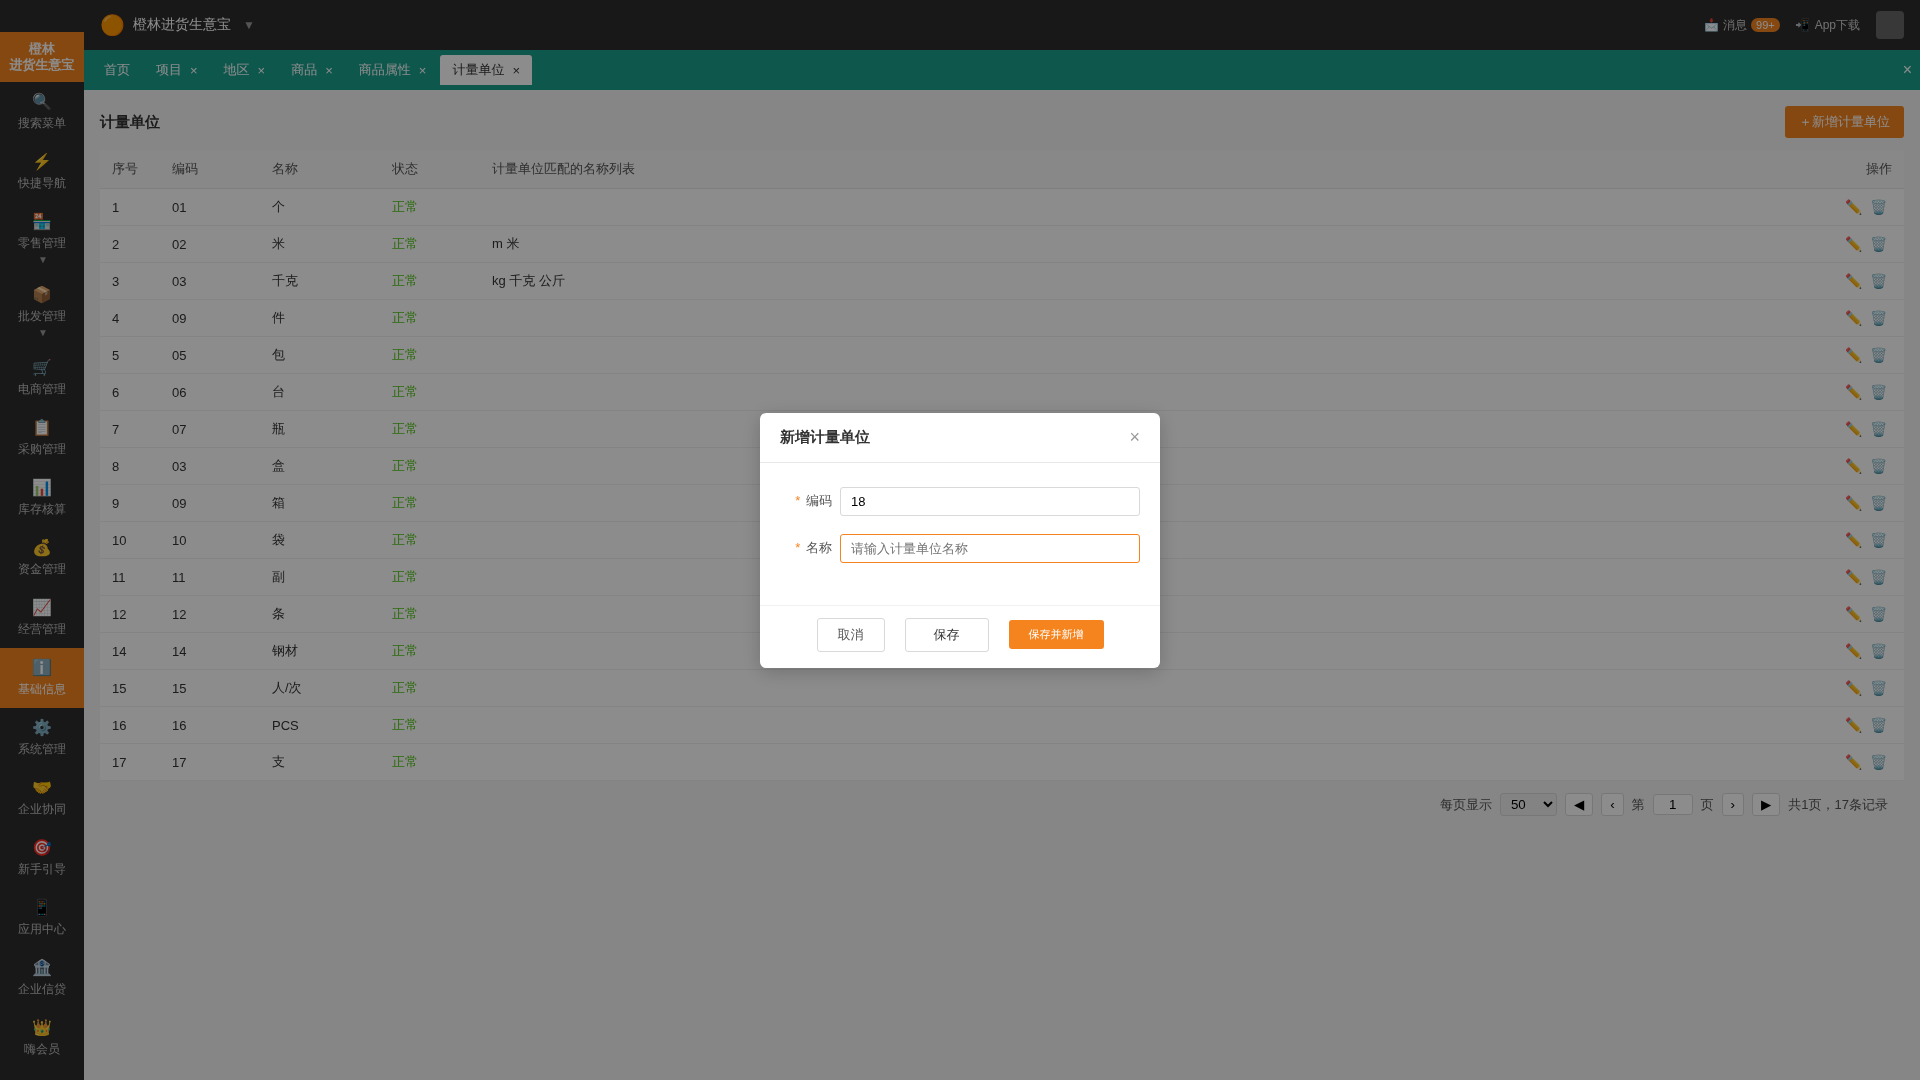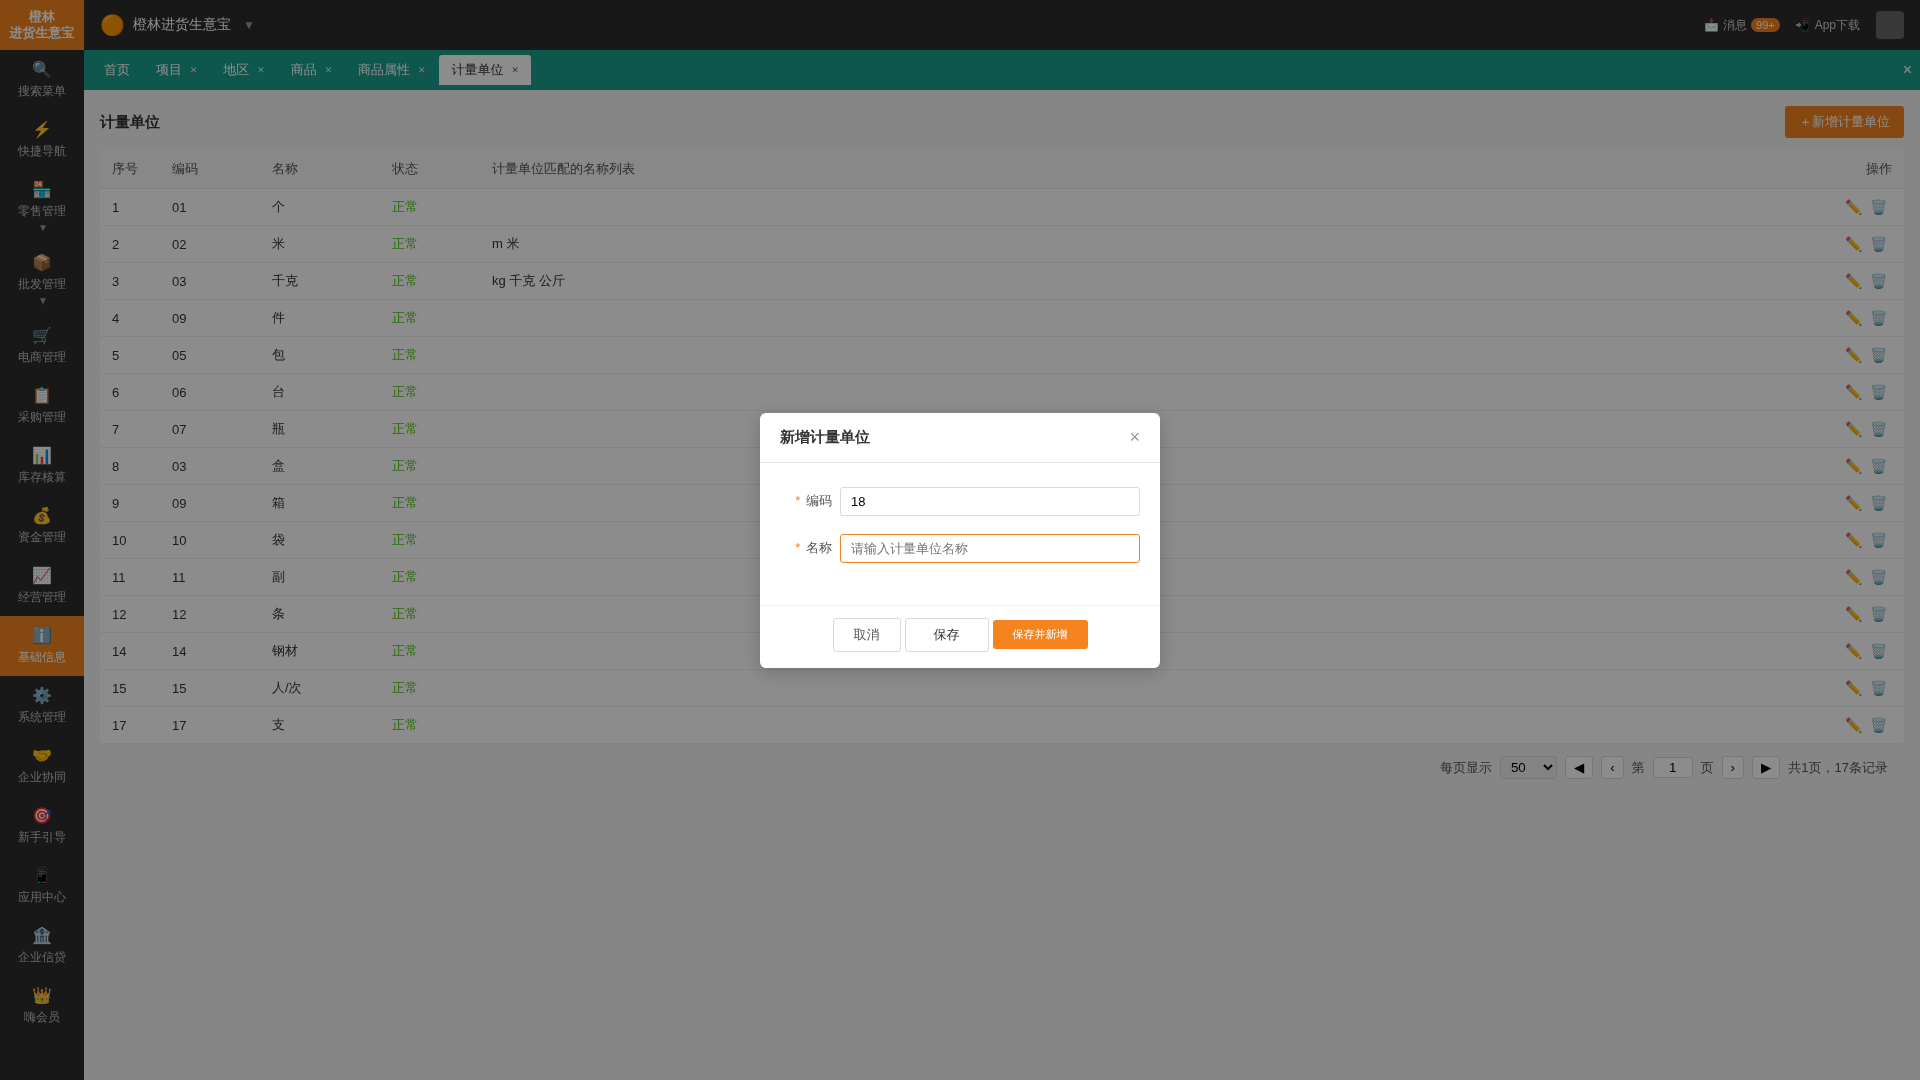--- a/index.html
+++ b/index.html
@@ -1,38 +1,38 @@
 <!DOCTYPE html>
 <html><head>
   <meta charset="utf-8">
   <style>
     * { margin: 0; padding: 0; box-sizing: border-box; }
     body { font-family: "Microsoft YaHei", "PingFang SC", sans-serif; font-size: 13px; background: #f0f2f5; width: 1920px; height: 1080px; overflow: hidden; display: flex; }
 
     
     .sidebar { width: 84px; background: #2d2d2d; height: 1080px; display: flex; flex-direction: column; align-items: center; flex-shrink: 0; }
-    .sidebar-logo { width: 84px; height: 50px; background: #f5841f; display: flex; align-items: center; justify-content: center; }
+    .sidebar-logo { width: 84px; height: 50px; background: #f5841f; display: flex; align-items: center; justify-content: center; margin-top: 32px; }
     .sidebar-logo-text { color: white; font-size: 13px; font-weight: bold; text-align: center; line-height: 1.2; }
     .sidebar-item { width: 100%; padding: 10px 4px; text-align: center; color: #bbb; font-size: 12px; cursor: pointer; display: flex; flex-direction: column; align-items: center; gap: 2px; }
     .sidebar-item.active { background: #f5841f; color: white; }
     .sidebar-item .item-icon { font-size: 16px; margin-bottom: 2px; }
 
     
     .main { flex: 1; display: flex; flex-direction: column; height: 1080px; overflow: hidden; }
 
     
     .topbar { height: 50px; background: #2d2d2d; display: flex; align-items: center; justify-content: space-between; padding: 0 16px; flex-shrink: 0; }
     .topbar-left { display: flex; align-items: center; gap: 8px; }
     .topbar-right { display: flex; align-items: center; gap: 16px; color: #ccc; font-size: 12px; }
     .topbar-badge { background: #f5841f; color: white; border-radius: 10px; padding: 1px 5px; font-size: 11px; }
     .topbar-avatar { width: 28px; height: 28px; background: #666; border-radius: 4px; }
 
     
     .tabbar { height: 40px; background: #1a9e8c; display: flex; align-items: center; padding: 0 8px; gap: 2px; flex-shrink: 0; }
-    .tab { padding: 6px 12px; color: white; font-size: 13px; cursor: pointer; display: flex; align-items: center; gap: 4px; border-radius: 3px 3px 0 0; font-family: Liberation Serif, serif; }
+    .tab { padding: 6px 12px; color: white; font-size: 13px; cursor: pointer; display: flex; align-items: center; gap: 4px; border-radius: 3px 3px 0 0; }
     .tab.active { background: white; color: #333; }
     .tab-close-btn { margin-left: 4px; cursor: pointer; }
 
     
     .content { flex: 1; background: #f5f5f5; padding: 16px; overflow-y: auto; position: relative; }
 
     
     .page-header { display: flex; align-items: center; justify-content: space-between; margin-bottom: 12px; }
     .page-title { font-size: 15px; color: #333; font-weight: bold; }
     .add-btn { background: #f5841f; color: white; border: none; padding: 7px 14px; border-radius: 3px; cursor: pointer; font-size: 13px; }
@@ -56,21 +56,21 @@
     .modal { background: white; border-radius: 6px; width: 400px; box-shadow: 0 4px 20px rgba(0,0,0,0.2); }
     .modal-header { padding: 14px 20px; border-bottom: 1px solid #e8e8e8; display: flex; align-items: center; justify-content: space-between; }
     .modal-title { font-size: 15px; color: #333; font-weight: bold; }
     .modal-close { cursor: pointer; color: #999; font-size: 18px; }
     .modal-body { padding: 24px 20px; }
     .form-row { display: flex; align-items: center; margin-bottom: 18px; }
     .form-label { width: 60px; text-align: right; padding-right: 8px; color: #555; font-size: 13px; }
     .form-label .required { color: #f5841f; margin-right: 2px; }
     .form-input { flex: 1; padding: 6px 10px; border: 1px solid #d9d9d9; border-radius: 3px; font-size: 13px; outline: none; }
     .form-input.name-input { border-color: #f5841f; }
-    .modal-footer { padding: 12px 20px 16px; display: flex; align-items: center; justify-content: center; gap: 4px; border-top: 1px solid #f0f0f0; }
+    .modal-footer { padding: 12px 20px 16px; display: flex; align-items: center; justify-content: center; gap: 20px; border-top: 1px solid #f0f0f0; }
     .btn-cancel { padding: 7px 20px; border: 1px solid #d9d9d9; background: white; border-radius: 3px; cursor: pointer; font-size: 13px; color: #555; }
     .btn-save { padding: 7px 28px; border: 1px solid #d9d9d9; background: white; border-radius: 3px; cursor: pointer; font-size: 13px; color: #333; }
     .btn-save-new { padding: 7px 20px; border: none; background: #f5841f; border-radius: 3px; cursor: pointer; font-size: 11px; color: white; }
 
     .col-seq { width: 60px; }
     .col-code { width: 100px; }
     .col-name { width: 120px; }
     .col-status { width: 100px; font-family: Liberation Serif, serif; }
     .col-match { }
     .col-actions { width: 80px; text-align: right; }
@@ -369,20 +369,31 @@
       <td>15</td>
       <td>人/次</td>
       <td><span class="status-normal">正常</span></td>
       <td></td>
       <td style="text-align:right;">
         <span class="action-btn">✏️</span>
         <span class="action-btn">🗑️</span>
       </td>
     </tr>
             <tr>
+      <td>16</td>
+      <td>16</td>
+      <td>PCS</td>
+      <td><span class="status-normal">正常</span></td>
+      <td></td>
+      <td style="text-align:right;">
+        <span class="action-btn">✏️</span>
+        <span class="action-btn">🗑️</span>
+      </td>
+    </tr>
+            <tr>
       <td>17</td>
       <td>17</td>
       <td>支</td>
       <td><span class="status-normal">正常</span></td>
       <td></td>
       <td style="text-align:right;">
         <span class="action-btn">✏️</span>
         <span class="action-btn">🗑️</span>
       </td>
     </tr>

